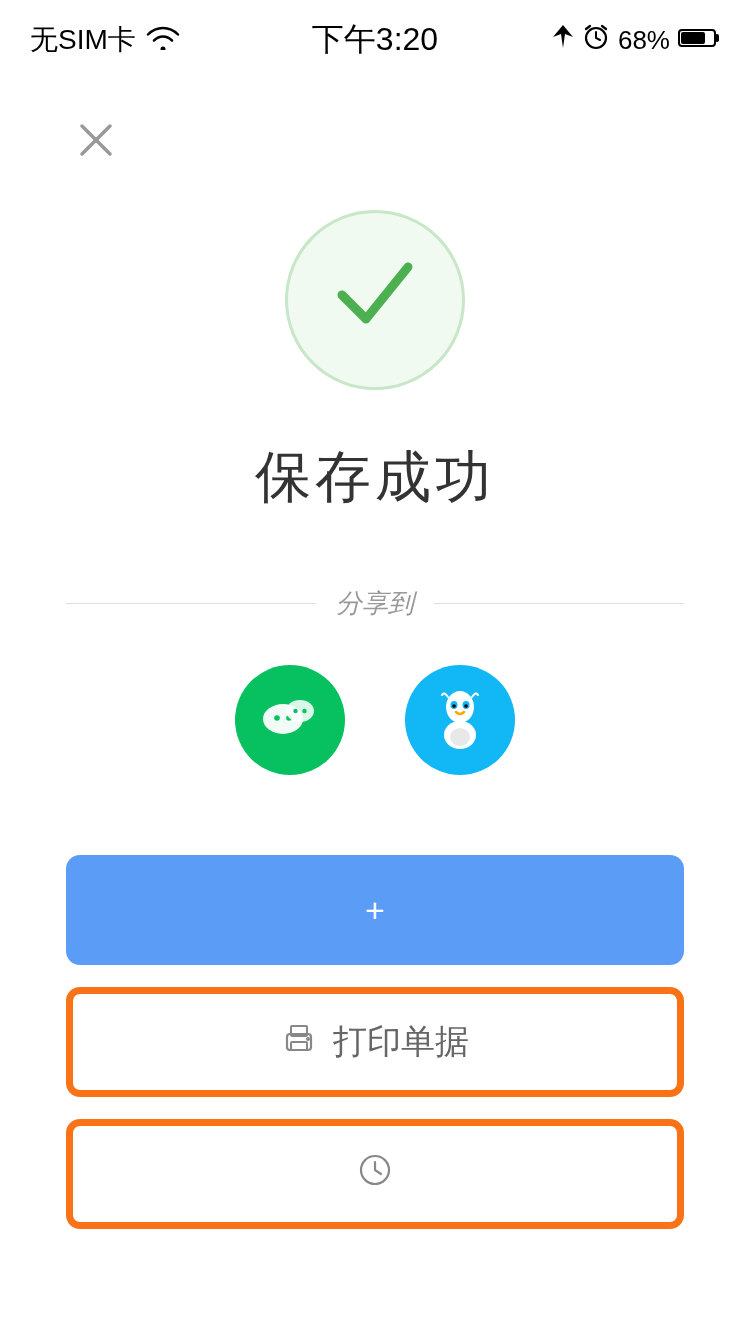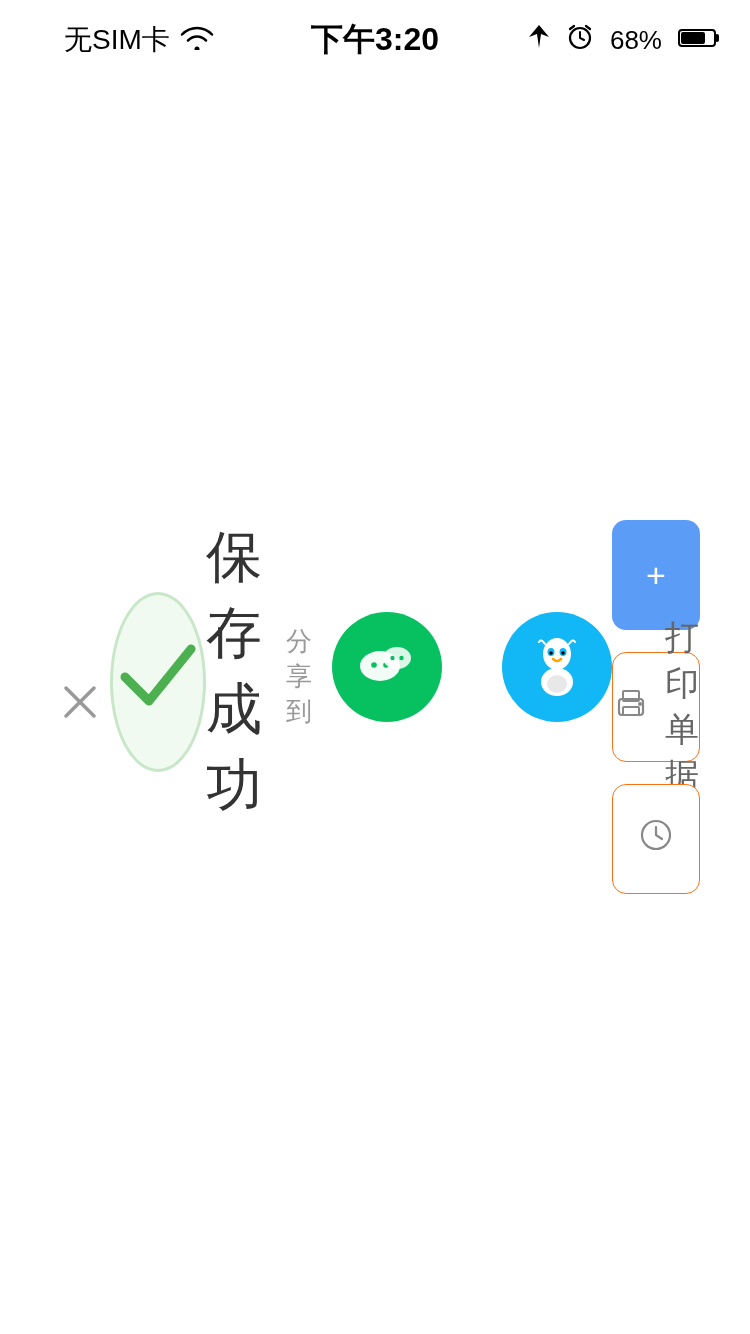--- a/index.html
+++ b/index.html
@@ -26,47 +26,47 @@
       flex-shrink: 0;
     }
 
     .status-left {
       display: flex;
       align-items: center;
       gap: 10px;
       font-size: 28px;
       color: #000;
       font-weight: 500;
-      margin-left: 34px;
     }
 
     .status-center {
       font-size: 32px;
-      font-weight: 700;
+      font-weight: 400;
       color: #000;
       position: absolute;
       left: 50%;
       transform: translateX(-50%);
       top: 18px;
     }
 
     .status-right {
       display: flex;
       align-items: center;
-      gap: 16px;
+      gap: 8px;
       font-size: 26px;
       color: #000;
     }
 
     
     .content {
       flex: 1;
       display: flex;
-      align-items: center;
-      padding: 0 50px;
+      flex-direction: column;
+      align-items: center;
+      padding: 0 66px;
     }
 
     
     .close-btn {
       width: 100%;
       display: flex;
       align-items: flex-start;
       padding-top: 30px;
       padding-bottom: 40px;
     }
@@ -107,21 +107,22 @@
       margin-bottom: 70px;
       letter-spacing: 4px;
     }
 
     
     .share-divider {
       width: 100%;
       display: flex;
       align-items: center;
       gap: 20px;
-      margin-bottom: 62px;
+      margin-bottom: 44px;
+      font-style: italic;
     }
 
     .divider-line {
       flex: 1;
       height: 1px;
       background: #e0e0e0;
     }
 
     .divider-text {
       font-size: 26px;
@@ -180,21 +181,21 @@
 
     .btn-primary {
       background: #5b9cf6;
       color: #ffffff;
       font-weight: 500;
     }
 
     .btn-secondary {
       background: #ffffff;
       color: #666666;
-      border: 1px solid #f97316;
+      border: 7px solid #f97316;
     }
 
     .btn-icon {
       font-size: 34px;
     }
 
     
     .wechat-svg {
       width: 66px;
       height: 66px;

